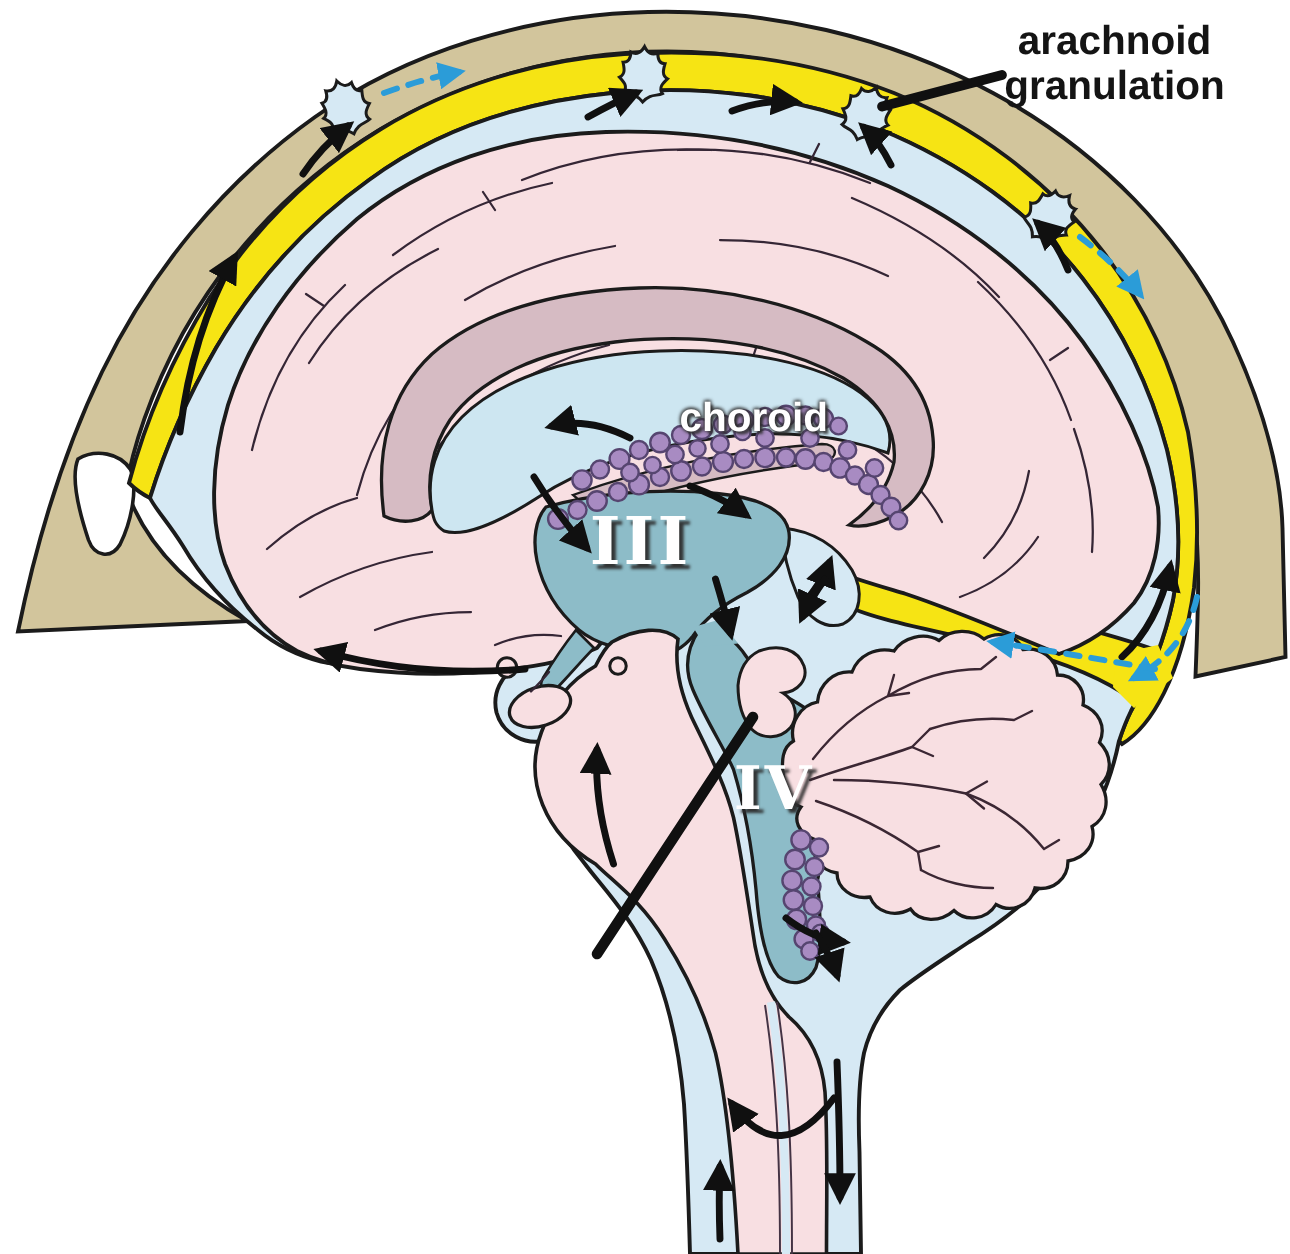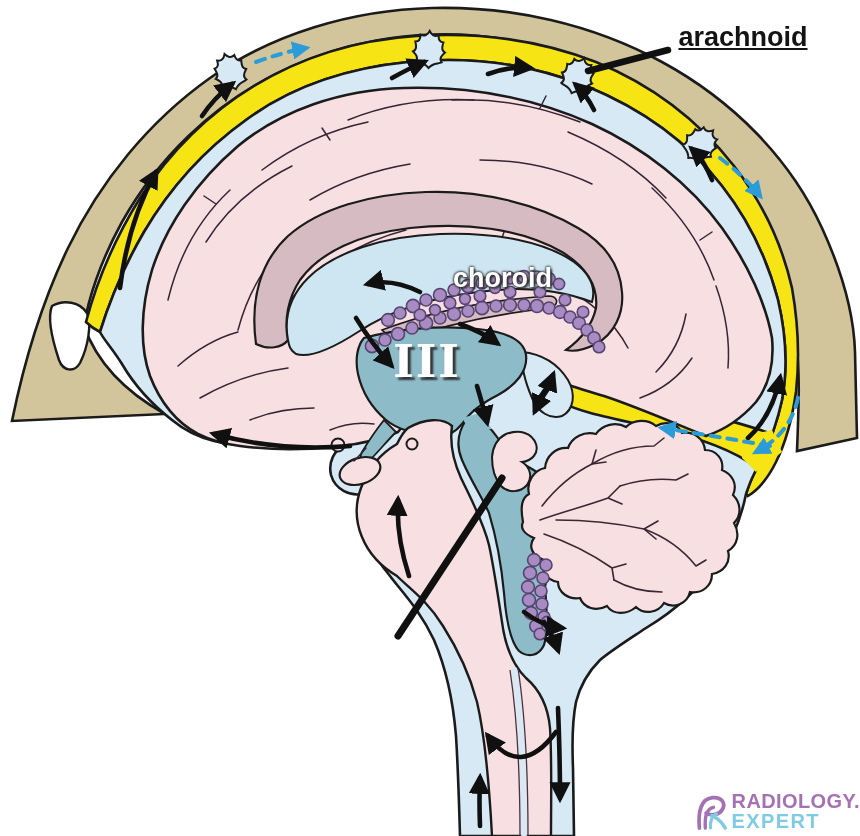--- a/index.html
+++ b/index.html
@@ -308,37 +308,27 @@
     <path class="vflow" marker-end="url(#mk-c)" d="M798,398 Q790,434 756,452"></path>
     <path class="vflow" marker-end="url(#mk-c)" d="M770,446 Q714,436 662,428"></path>
   </g>
 
   <g>
     <path class="pointer" d="M588,71 L668,50"></path>
     <path class="pointer" style="stroke-width:7" d="M398,636 L502,478"></path>
   </g>
 </svg>
 
-<div class="lbl lbl-dark" style="left:648px;top:22px;width:190px;text-decoration:underline;">
+<div class="lbl lbl-dark" style="left:648px;top:12px;width:190px;">
   <div>arachnoid</div>
+  <div>granulation</div>
 </div>
 
 <div class="lbl lbl-light" style="left:415px;top:264px;width:175px;">
   <div>choroid</div>
 </div>
 
 <div class="lbl lbl-roman" style="left:379px;top:336px;width:96px;font-size:44px;">III</div>
 
-
-
-<div id="logo">
-  <svg width="46" height="48" viewBox="0 0 48 50">
-    <path d="M10,48 C8,26 12,8 28,7 C40,6 46,14 41,23 C37,30 27,32 19,28" fill="none" stroke="var(--c-logo-purple)" stroke-width="5" stroke-linecap="round"></path>
-    <path d="M18,48 C17,34 19,22 29,20" fill="none" stroke="var(--c-logo-purple)" stroke-width="4.6" stroke-linecap="round"></path>
-    <path d="M25,48 C24,39 27,31 33,29" fill="none" stroke="var(--c-logo-blue)" stroke-width="4.2" stroke-linecap="round"></path>
-    <path d="M27,31 C35,35 41,41 45,48" fill="none" stroke="var(--c-logo-blue)" stroke-width="4.6" stroke-linecap="round"></path>
-  </svg>
-  <div class="words">
-    <span class="logo-top">RADIOLOGY.</span>
-    <span class="logo-bottom">EXPERT</span>
-  </div>
+<div class="lbl lbl-roman" style="left:474px;top:502px;width:84px;font-size:40px;">IV</div>
+
+
 </div>
-</div>
 
 </body></html>

